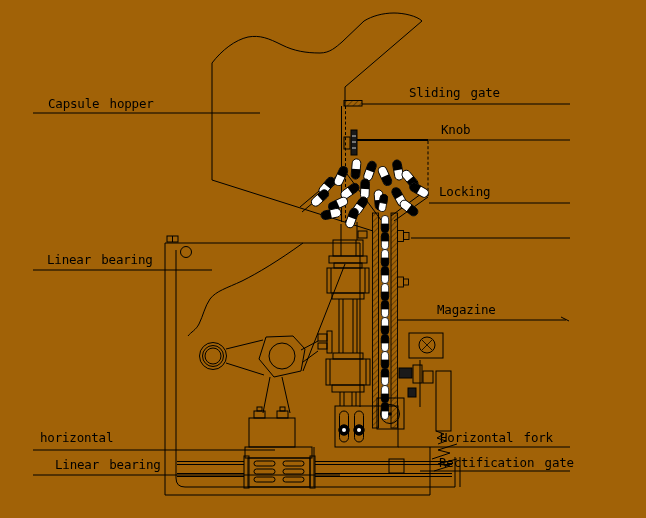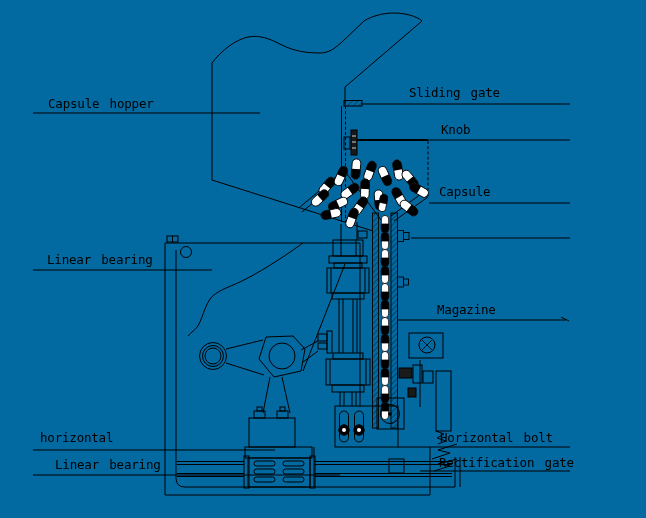--- a/index.html
+++ b/index.html
@@ -1,16 +1,16 @@
 <!DOCTYPE html>
 <html><head>
 <meta charset="utf-8">
 <style>
   html,body{margin:0;padding:0;background:#ffffff;}
-  #stage{position:relative;width:646px;height:518px;background:#0369a1;overflow:hidden;
+  #stage{position:relative;width:646px;height:518px;background:#a16207;overflow:hidden;
          font-family:"DejaVu Sans Mono", monospace;}
   #drawing{position:absolute;left:0;top:0;}
   .lbl{position:absolute;font-size:12.5px;line-height:15px;color:#000;
        white-space:nowrap;word-spacing:3px;letter-spacing:-0.2px;}
 </style>
 </head>
 <body>
 
 <div id="stage">
 
@@ -233,18 +233,18 @@
     <line x1="420" y1="471" x2="570" y2="471"></line>
   </g>
 </svg>
 
 <div class="lbl" style="left:48px;top:96px">Capsule hopper</div>
 <div class="lbl" style="left:47px;top:252px">Linear bearing</div>
 <div class="lbl" style="left:40px;top:430px">horizontal</div>
 <div class="lbl" style="left:55px;top:457px">Linear bearing</div>
 <div class="lbl" style="left:409px;top:85px">Sliding gate</div>
 <div class="lbl" style="left:441px;top:122px">Knob</div>
-<div class="lbl" style="left:439px;top:184px">Capsule</div>
+<div class="lbl" style="left:439px;top:184px">Locking</div>
 <div class="lbl" style="left:437px;top:302px">Magazine</div>
-<div class="lbl" style="left:440px;top:430px">Horizontal bolt</div>
+<div class="lbl" style="left:440px;top:430px">Horizontal fork</div>
 <div class="lbl" style="left:439px;top:455px">Rectification gate</div>
 
 </div>
 
 </body></html>

